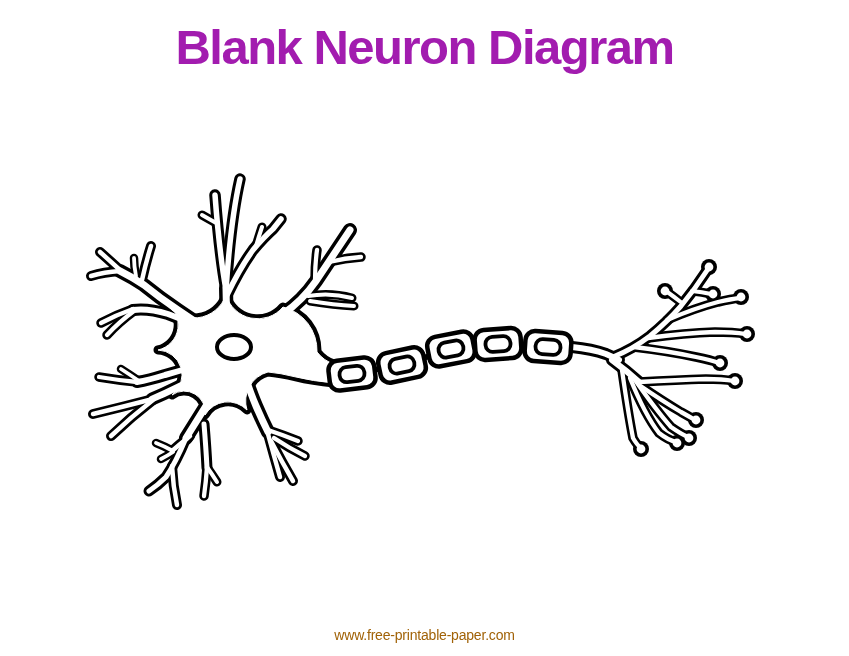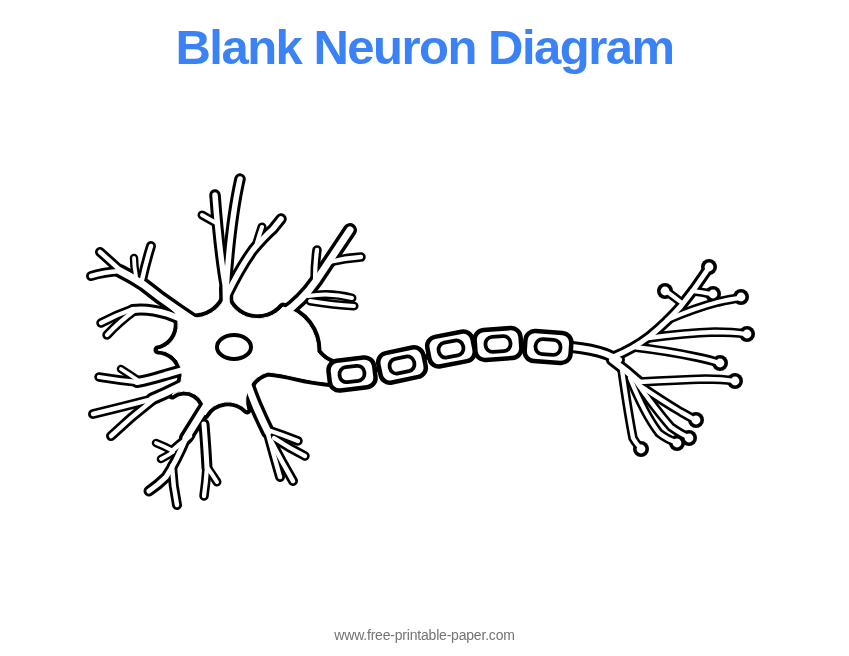--- a/index.html
+++ b/index.html
@@ -2,26 +2,26 @@
 <html><head>
 <meta charset="utf-8">
 <style>
   html,body{margin:0;padding:0;background:#ffffff;}
   .page{
     position:relative;width:849px;height:656px;background:#ffffff;
     font-family:"Liberation Sans",sans-serif;overflow:hidden;
   }
   .title{
     position:absolute;top:22px;left:0;right:0;text-align:center;
-    font-size:49px;font-weight:bold;letter-spacing:-1.5px;color:#3b82f6;
+    font-size:49px;font-weight:bold;letter-spacing:-1.5px;color:#a21caf;
     line-height:1.05;white-space:nowrap;
   }
   .footer{
     position:absolute;top:627px;left:0;right:0;text-align:center;
-    font-size:14px;color:#737373;letter-spacing:-0.2px;
+    font-size:14px;color:#a16207;letter-spacing:-0.2px;
   }
   svg.art{position:absolute;left:0;top:0;width:849px;height:656px;}
   .k{stroke:#000;fill:none;stroke-linecap:round;stroke-linejoin:round;}
   .w{stroke:#fff;fill:none;stroke-linecap:round;stroke-linejoin:round;}
 </style>
 </head>
 <body>
 
 <div class="page">
   <div class="title">Blank Neuron Diagram</div>

